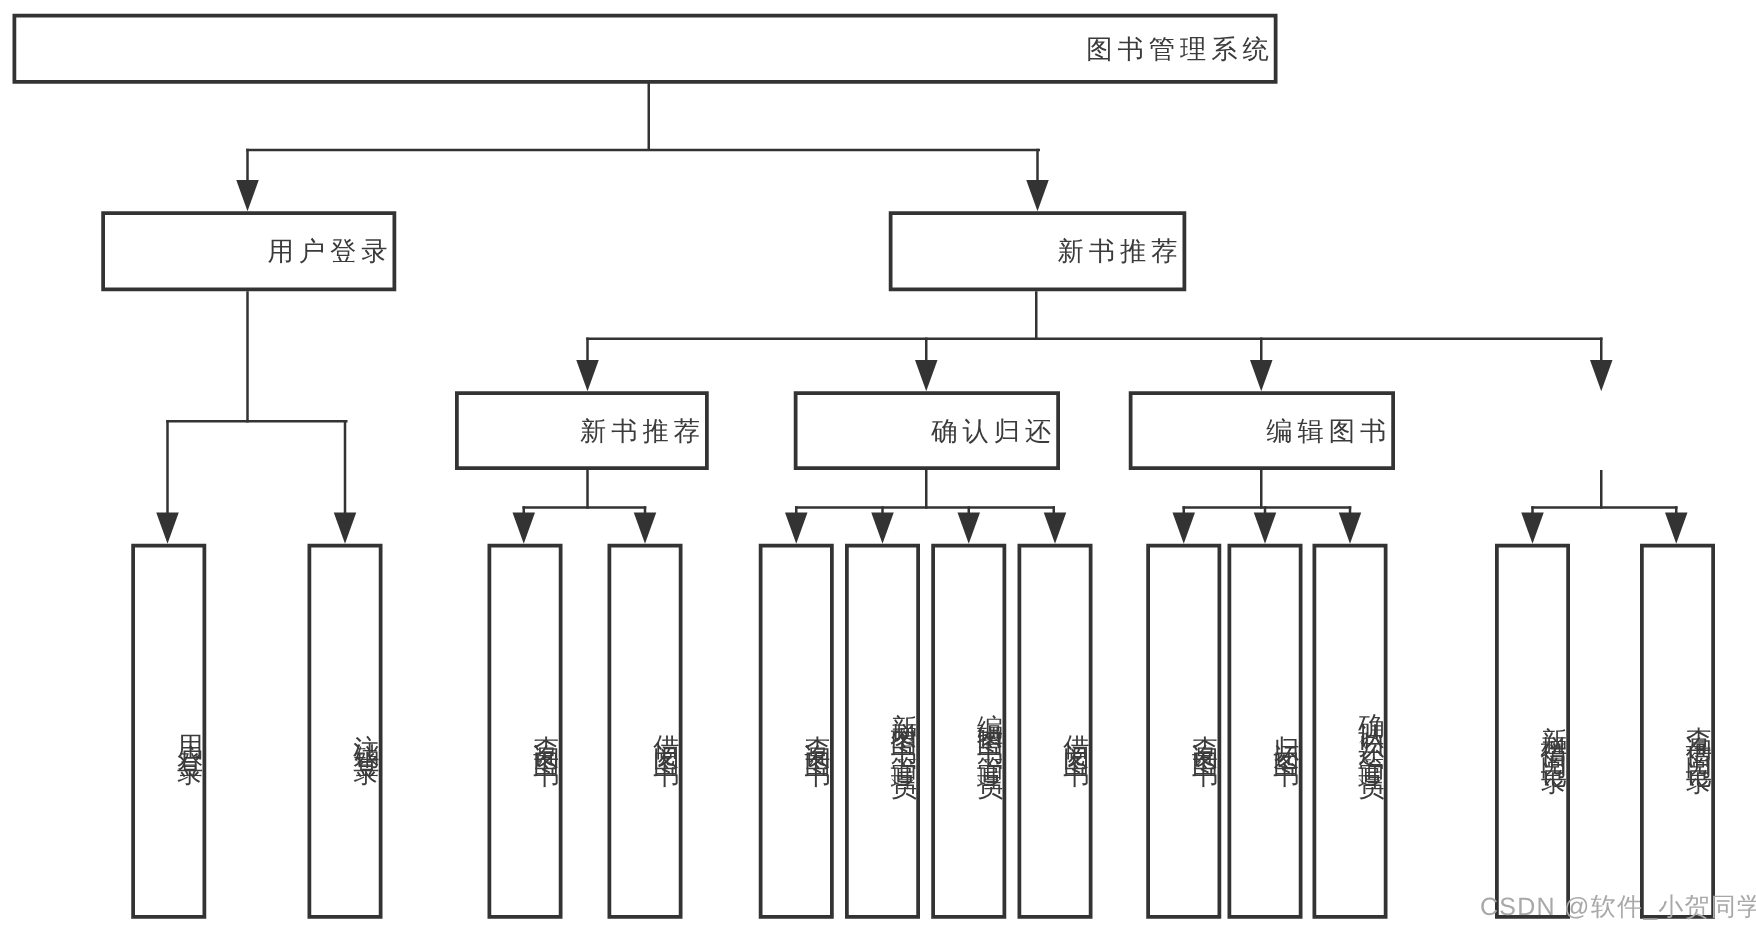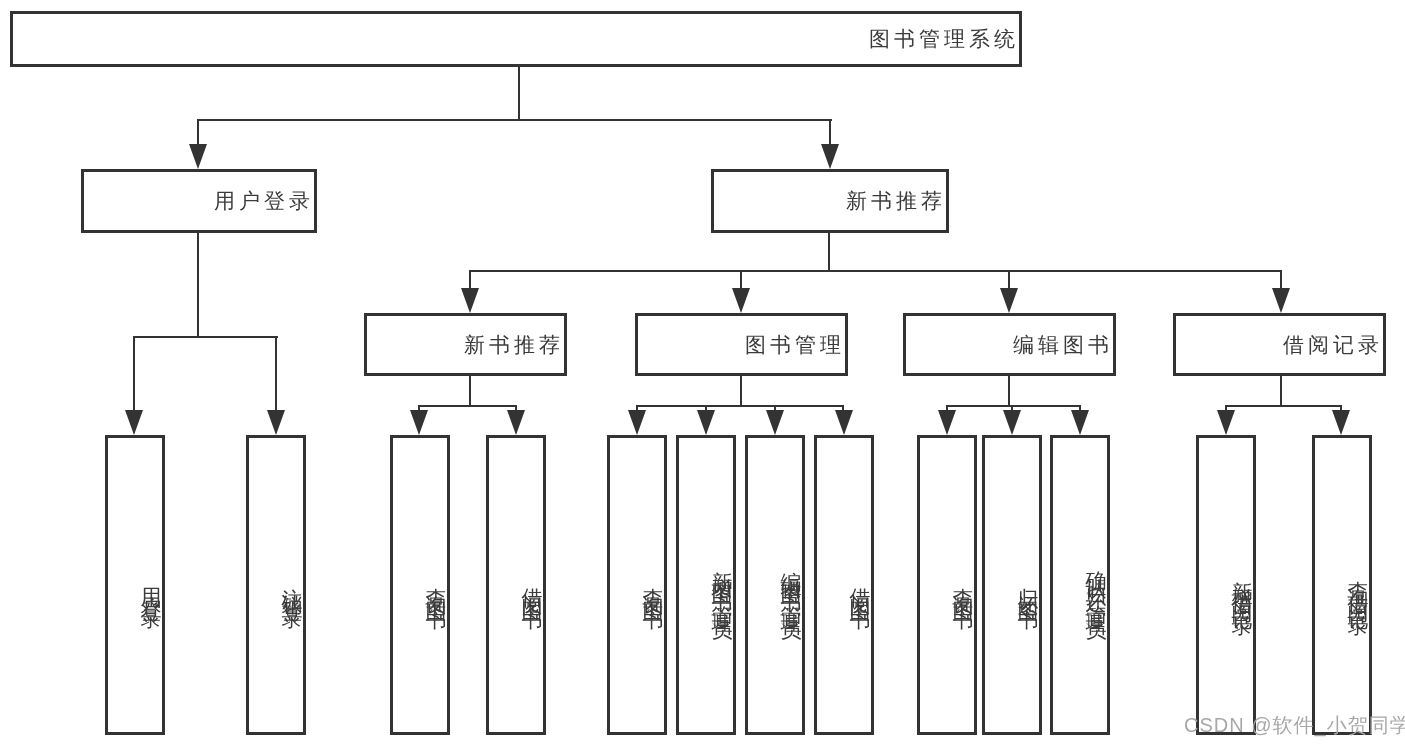--- a/index.html
+++ b/index.html
@@ -50,27 +50,24 @@
     <span>用户登录</span>
   </div>
   <div class="box hbox" style="left:711px;top:169px;width:238px;height:64px">
     <span>新书推荐</span>
   </div>
 
   <div class="box hbox" style="left:364px;top:313px;width:203px;height:63px">
     <span>新书推荐</span>
   </div>
   <div class="box hbox" style="left:635px;top:313px;width:213px;height:63px">
-    <span>图书管理</span>
+    <span>确认归还</span>
   </div>
   <div class="box hbox" style="left:903px;top:313px;width:213px;height:63px">
     <span>编辑图书</span>
-  </div>
-  <div class="box hbox" style="left:1173px;top:313px;width:213px;height:63px">
-    <span>借阅记录</span>
   </div>
 
   <div class="box vbox" style="left:105px;top:435px;width:60px;height:300px">
     <span>用户登录</span>
   </div>
   <div class="box vbox" style="left:246px;top:435px;width:60px;height:300px">
     <span>注销登录</span>
   </div>
 
   <div class="box vbox" style="left:390px;top:435px;width:60px;height:300px">

